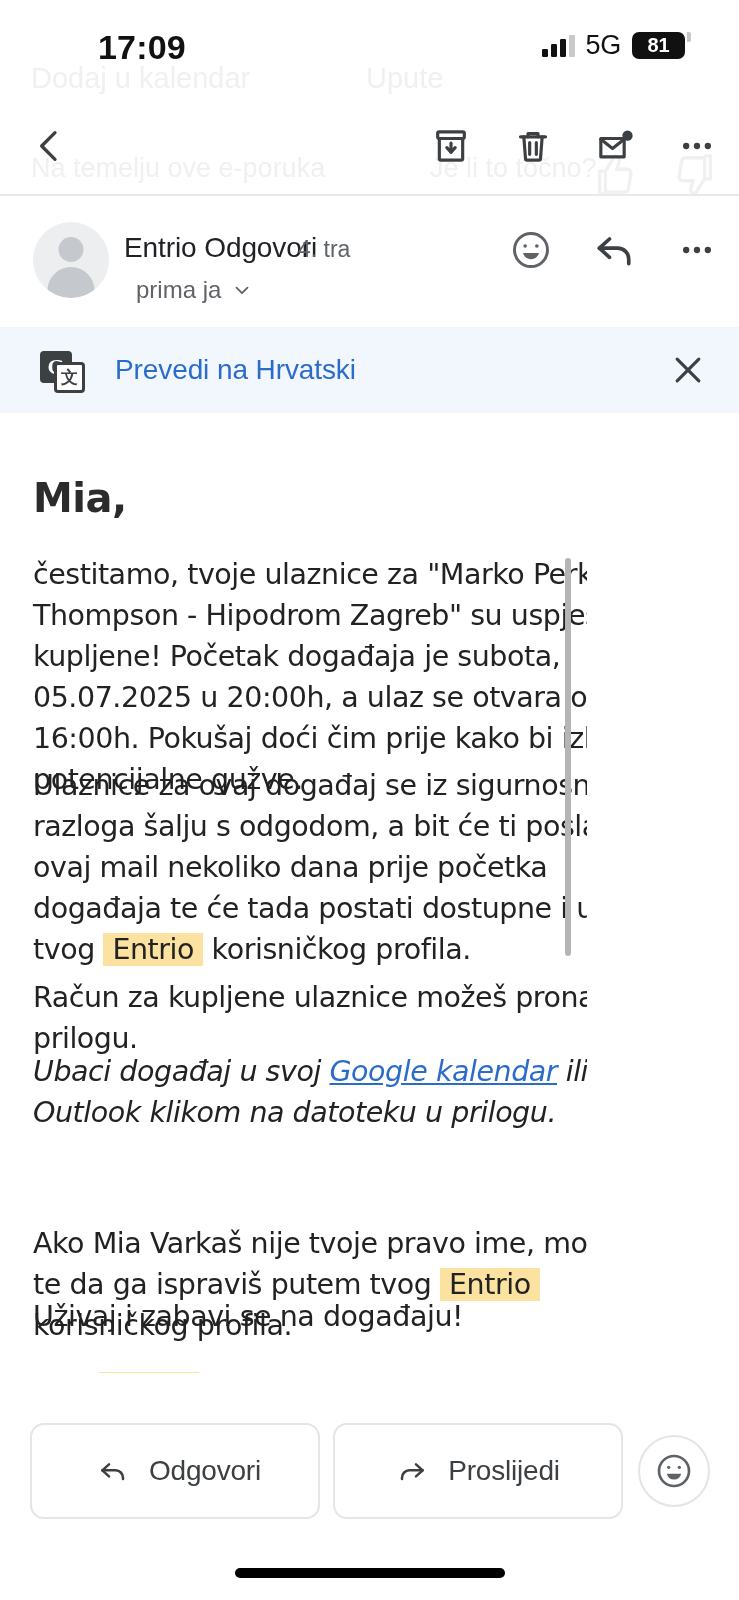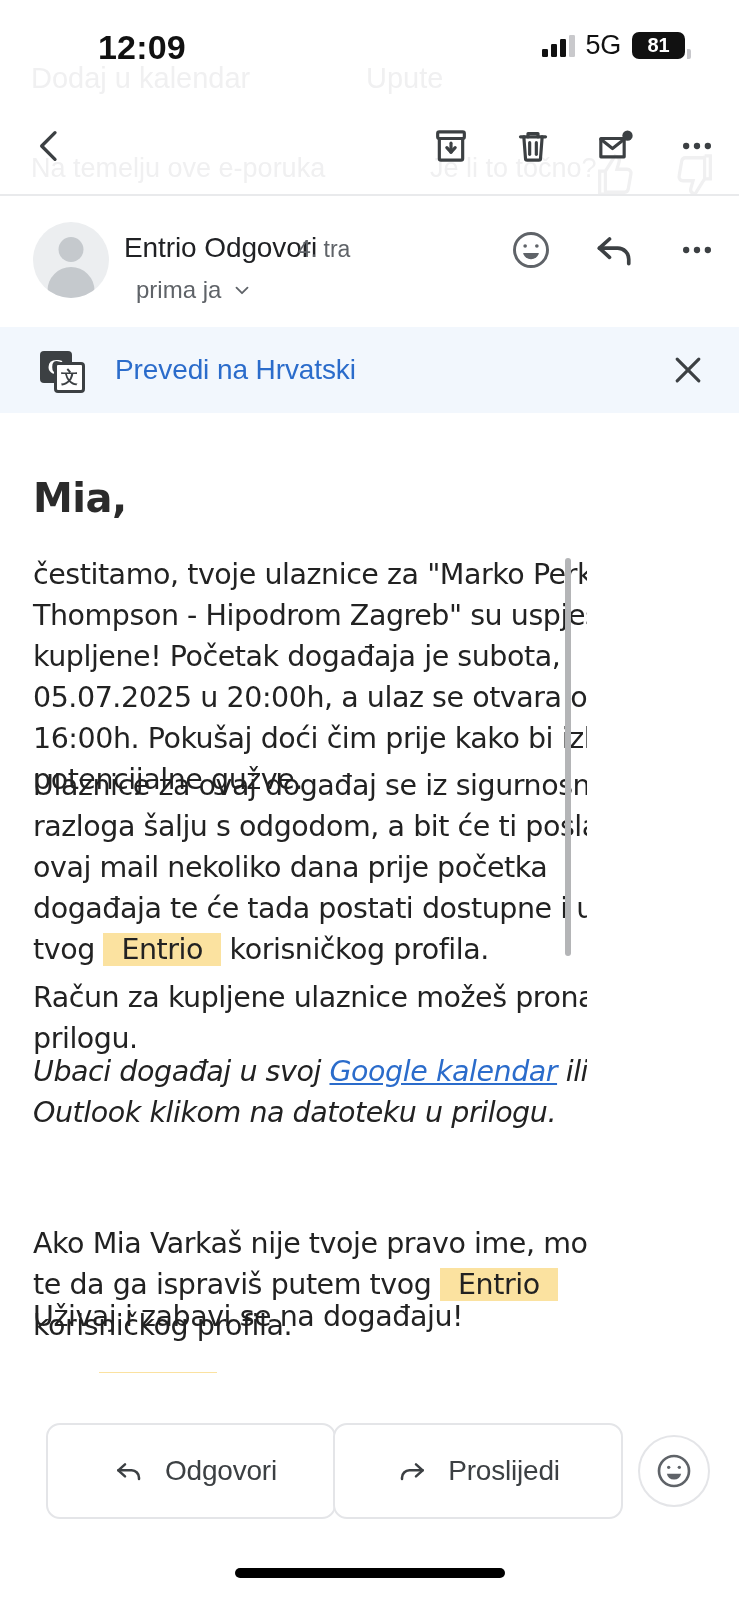--- a/index.html
+++ b/index.html
@@ -25,21 +25,21 @@
     position:absolute; right:48px; top:30px;
     display:flex; align-items:center; gap:11px;
   }
   .sig { display:flex; align-items:flex-end; gap:3px; height:22px; }
   .sig i { display:block; width:6px; background:#111; border-radius:1.2px; }
   .sig i:nth-child(1){ height:8px; }
   .sig i:nth-child(2){ height:13px; }
   .sig i:nth-child(3){ height:18px; }
   .sig i:nth-child(4){ height:22px; background:#c9c9cc; }
   .net { font-size:27px; font-weight:500; color:#111; letter-spacing:-0.3px; }
-  .batt { position:relative; display:flex; align-items:flex-end; }
+  .batt { position:relative; display:flex; align-items:flex-start; }
   .batt-body {
     width:53px; height:27px; background:#111; border-radius:7px;
     display:flex; align-items:center; justify-content:center;
   }
   .batt-pct { color:#fff; font-size:20px; font-weight:700; letter-spacing:-0.2px; }
   .batt-tip {
     width:4px; height:10px; background:#c7c7cb;
     border-radius:0 2px 2px 0; margin-left:2px;
   }
 
@@ -159,21 +159,21 @@
     font-family:"DejaVu Sans", sans-serif;
     letter-spacing:-0.45px;
   }
   .p1 { top:141px; }
   .p2 { top:352px; }
   .p3 { top:564px; }
   .p4 { top:638px;font-style:italic; }
   .p5 { top:810px; }
   .p6 { top:883px; }
 
-  .hl { background:#fbe2a0; padding:0 18px; }
+  .hl { background:#fbe2a0; padding:0 9px; }
   .lnk { color:#2b6ccb; text-decoration:underline; }
 
   .scrollbar {
     position:absolute; right:16px; top:145px;
     width:6px; height:398px; background:#b4b5b7; border-radius:3px;
     z-index:4;
   }
 
   
   .bottom {
@@ -182,21 +182,21 @@
   }
   .btn {
     position:absolute; top:28px; height:96px;
     border:2px solid #e4e5e8; border-radius:14px;
     background:#fff;
     display:flex; align-items:center; justify-content:center; gap:20px;
     font-size:28px; color:#3c4043;
     font-family:"Liberation Sans", sans-serif;
     letter-spacing:-0.2px;
   }
-  .btn-reply   { left:46px;  width:290px;padding-left:8px; }
+  .btn-reply   { left:30px;  width:290px;padding-left:8px; }
   .btn-forward { left:333px; width:290px; }
   .btn-emoji {
     position:absolute; left:638px; top:28px;
     width:72px; height:72px; margin-top:12px;
     border:2px solid #e4e5e8; border-radius:50%;
     background:#fff;
     display:flex; align-items:center; justify-content:center;
   }
   .home-ind {
     position:absolute; left:50%; transform:translateX(-50%);
@@ -220,21 +220,21 @@
     </svg>
   </div>
   <div class="ghost-icon ghost-thumbdn">
     <svg width="46" height="46" viewBox="0 0 24 24" fill="none" stroke="#f0f0f1" stroke-width="1.7">
       <path d="M17 2v12l-5 8-1.2-.6a2 2 0 01-1-2.3L11 15H5.7a2 2 0 01-2-2.4l1.4-8A2 2 0 017 3h10z"></path>
       <path d="M17 14h3V2h-3"></path>
     </svg>
   </div>
 
   <div class="statusbar">
-    <div class="clock">12:09</div>
+    <div class="clock">17:09</div>
     <div class="status-right">
       <div class="sig">
           <i></i>
           <i></i>
           <i></i>
           <i></i>
         </div>
       <div class="net">5G</div>
       <div class="batt">
         <div class="batt-body">

